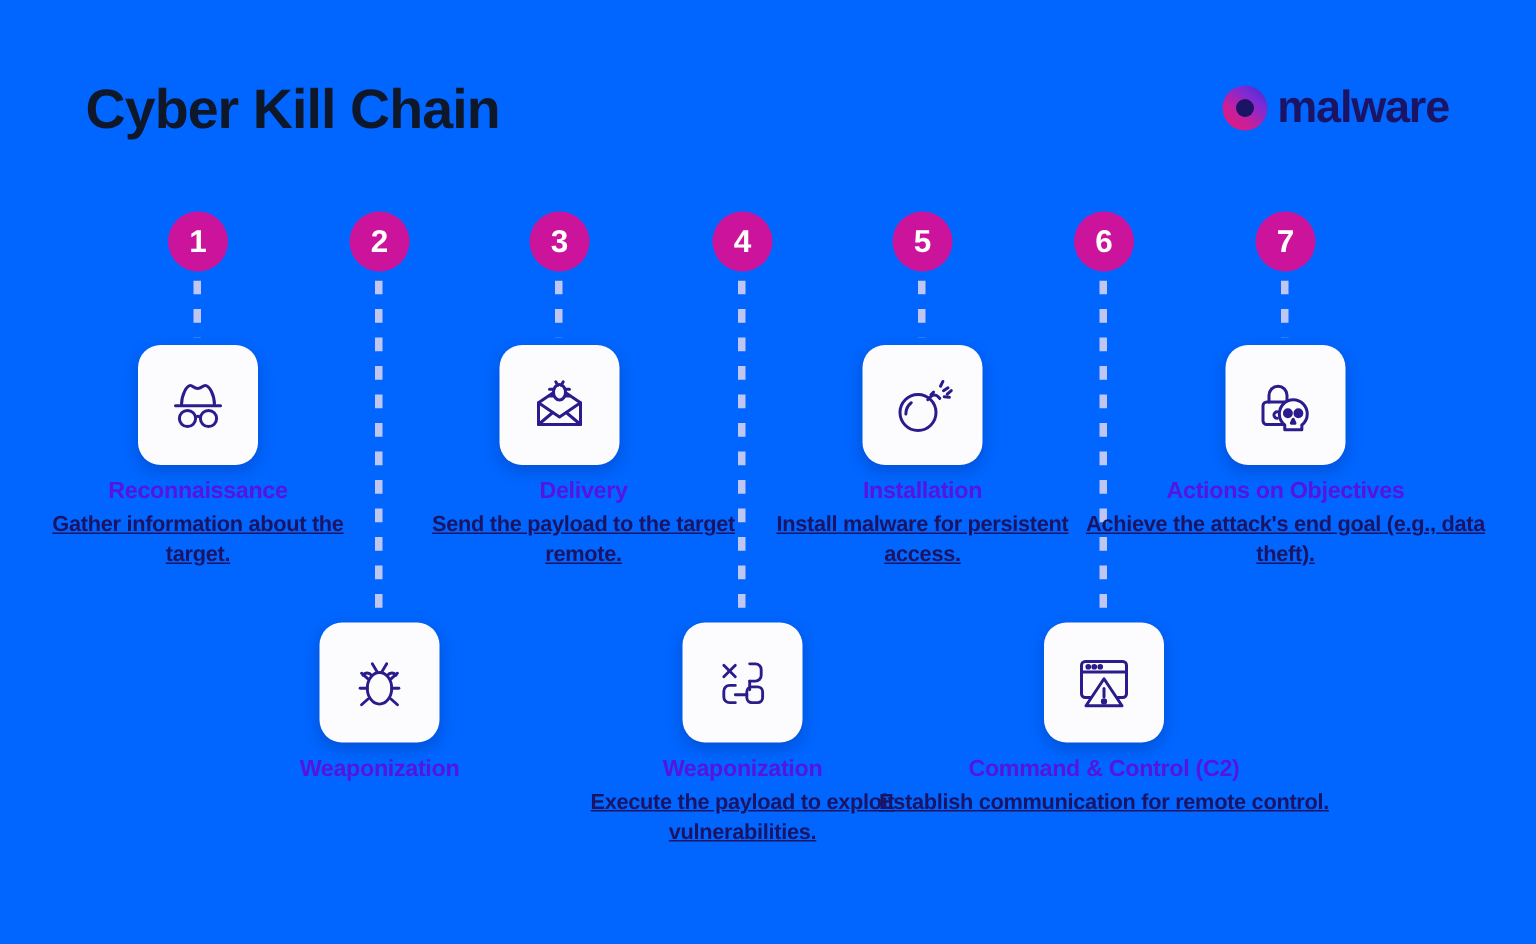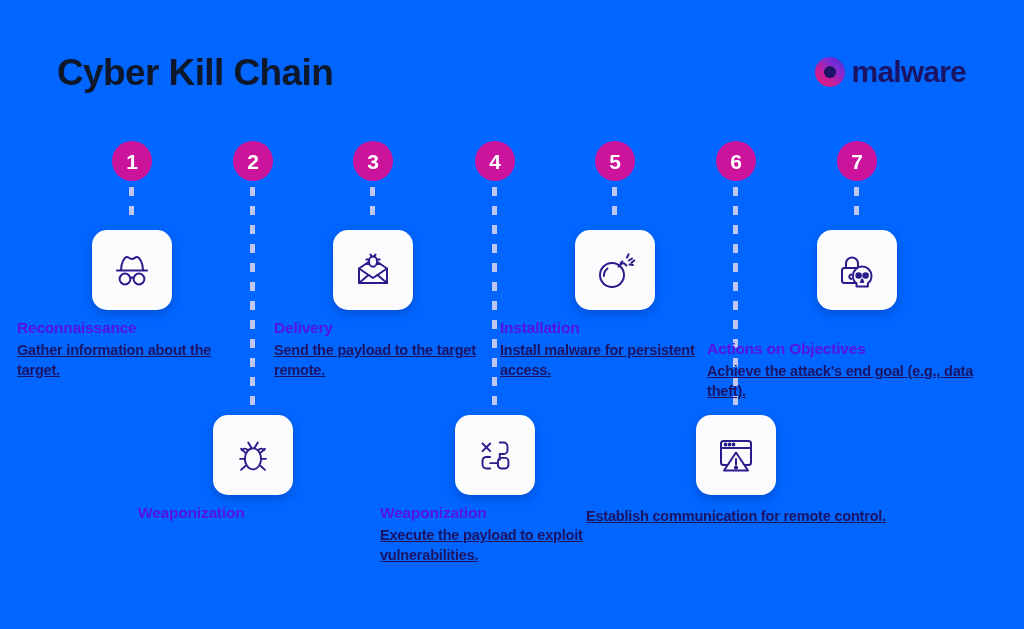--- a/index.html
+++ b/index.html
@@ -72,21 +72,21 @@
   .card {
     position:absolute;
     width:80px; height:80px;
     border-radius:15px;
     background:#FCFCFF;
     box-shadow:0 4px 10px rgba(10,20,90,0.25);
     display:flex; align-items:center; justify-content:center;
   }
   .card svg { display:block; }
 
-  .block { position:absolute; width:230px; }
+  .block { position:absolute; width:230px; text-align:center; }
   .stage-title {
     font-size:15.5px;
     font-weight:bold;
     color:#5514E0;
     letter-spacing:-0.2px;
     line-height:1.25;
     white-space:nowrap;
   }
   .stage-desc {
     margin-top:4px;
@@ -252,20 +252,21 @@
           <circle cx="13.5" cy="13.5" r="0.9" fill="#2B1C8C"></circle>
           <circle cx="17.5" cy="13.5" r="0.9" fill="#2B1C8C"></circle>
           <circle cx="21.5" cy="13.5" r="0.9" fill="#2B1C8C"></circle>
           <path d="M24 21.5L36 39.5H12L24 21.5z" fill="#FCFCFF"></path>
           <line x1="24" y1="28" x2="24" y2="33.5"></line>
           <circle cx="24" cy="36.6" r="1.1" fill="#2B1C8C"></circle>
         </svg>
       </span>
     </div>
     <div class="block wide" style="left:0; top:503px;">
+      <div class="stage-title">Command &amp; Control (C2)</div>
       <div class="stage-desc">Establish communication for remote control.</div>
     </div>
   </div>
 
   <div class="col" style="left:742px;">
     <div class="badge" style="left:95px; top:141px;">
       <span>7</span>
     </div>
     <div class="dash" style="left:112px; top:187px; height:38px;"></div>
     <div class="card" style="left:75px; top:230px;">
@@ -274,19 +275,19 @@
           <path d="M13 22v-4.5a6 6 0 0112 0V22"></path>
           <rect x="9" y="22" width="19" height="15" rx="2.5"></rect>
           <path d="M18.5 28.5a2.2 2.2 0 100 4.4"></path>
           <path d="M38.5 30c0-5.4-4.2-9.5-9.3-9.5S19.9 24.6 19.9 30c0 3 1.4 5.6 3.6 7.3v3.2h11.4v-3.2c2.2-1.7 3.6-4.3 3.6-7.3z" fill="#FCFCFF"></path>
           <circle cx="25.6" cy="29.5" r="2.3" fill="#2B1C8C"></circle>
           <circle cx="32.6" cy="29.5" r="2.3" fill="#2B1C8C"></circle>
           <path d="M29.1 33.5l-1.2 2.6h2.4l-1.2-2.6z"></path>
         </svg>
       </span>
     </div>
-    <div class="block wide" style="left:0; top:318px;margin-top:21px;">
+    <div class="block wide" style="left:0; top:318px;">
       <div class="stage-title">Actions on Objectives</div>
       <div class="stage-desc">Achieve the attack's end goal (e.g., data theft).</div>
     </div>
   </div>
 
 </div>
 
 </body></html>

